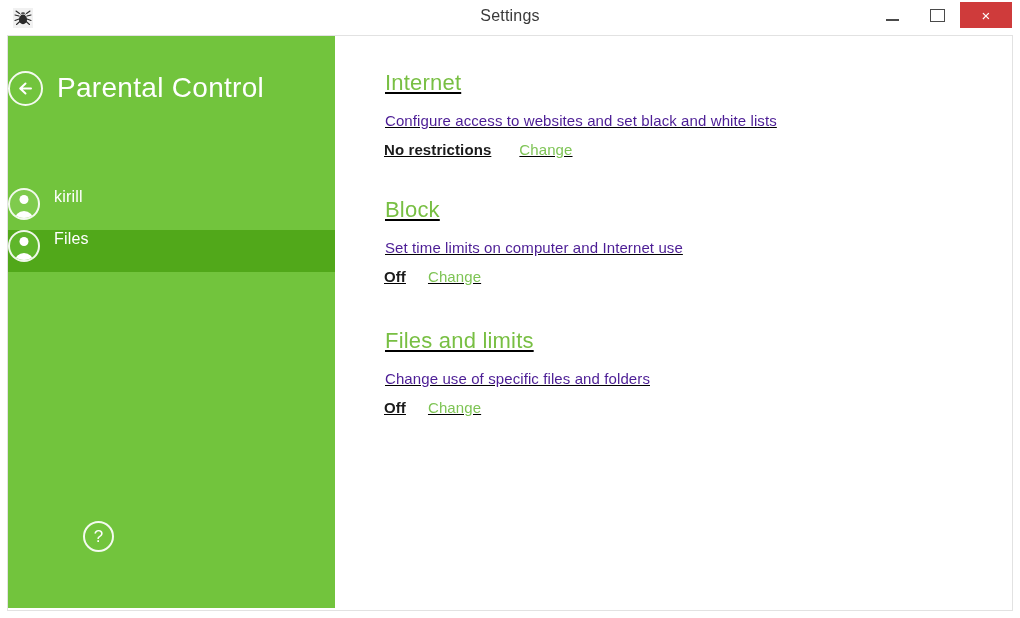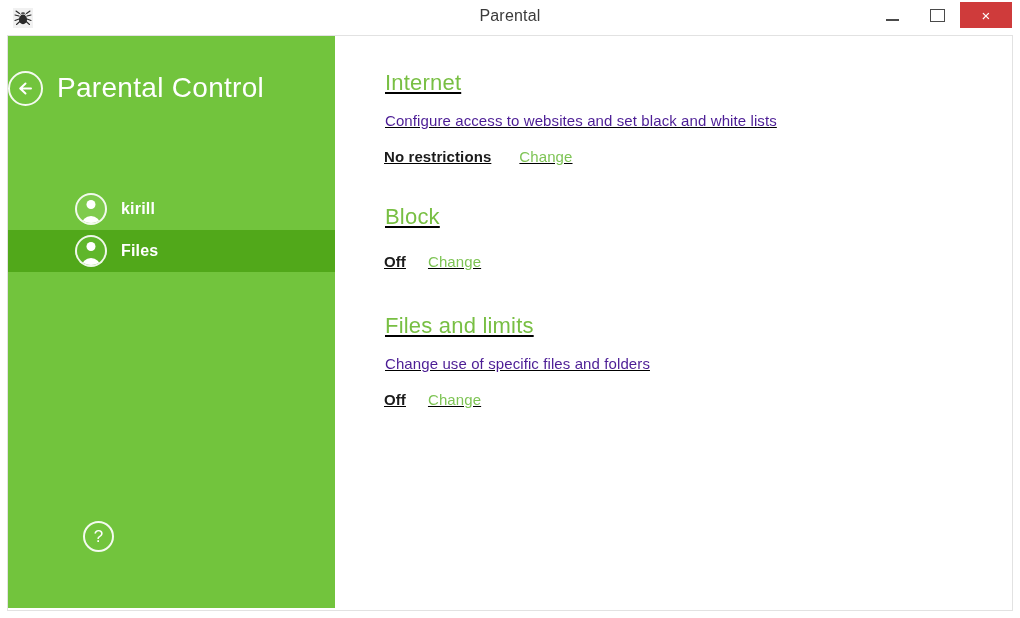--- a/index.html
+++ b/index.html
@@ -144,24 +144,22 @@
 
   .user-list {
     position: absolute;
     left: 0; top: 152px;
     width: 327px;
   }
   .user-row {
     position: relative;
     height: 42px;
     display: flex;
-    align-items: center;
-    padding-left: 67px;
-    box-sizing: border-box;
-    font-weight: bold;
+    align-items: flex-start;
+    box-sizing: border-box;
   }
   .user-row.selected {
     background: #51a81a;
   }
   .avatar {
     width: 32px; height: 32px;
     border-radius: 50%;
     border: 2px solid rgba(255,255,255,.9);
     background: #7fcb4d;
     box-sizing: border-box;
@@ -239,21 +237,20 @@
   }
   .section-status-row {
     display: flex;
     align-items: baseline;
   }
   .status-value {
     font-size: 15px;
     color: #1b1b1b;
     font-weight: bold;
     letter-spacing: .1px;
-    margin-top: 7px;
   }
   .change-link {
     font-size: 15px;
     color: #7ec455;
     margin-left: 26px;
     cursor: pointer;
     letter-spacing: .1px;
   }
   .sec-internet .change-link { margin-left: 28px; }
   .sec-time .change-link { margin-left: 22px; }
@@ -279,21 +276,21 @@
           <path d="M14 11 L18 12.5"></path>
             <path d="M13.2 13.5 L16.5 16.5"></path>
         </g>
         <ellipse cx="10" cy="11.6" rx="4.1" ry="4.6" fill="#2b2b2b"></ellipse>
         <circle cx="10" cy="6.6" r="2.4" fill="#2b2b2b"></circle>
         <circle cx="8.9" cy="6.2" r=".8" fill="#ffffff"></circle>
         <circle cx="11.1" cy="6.2" r=".8" fill="#ffffff"></circle>
       </svg>
     </div>
 
-    <div class="window-title">Parental</div>
+    <div class="window-title">Settings</div>
 
     <div class="wbtns">
       <div class="wbtn min">
         <span class="glyph"></span>
       </div>
       <div class="wbtn max">
         <span class="glyph"></span>
       </div>
       <div class="wbtn close">
         <span class="glyph">×</span>
@@ -346,20 +343,21 @@
       <div class="section-title">Internet</div>
       <div class="section-desc">Configure access to websites and set black and white lists</div>
       <div class="section-status-row">
         <span class="status-value">No restrictions</span>
         <span class="change-link">Change</span>
       </div>
     </div>
 
     <div class="section sec-time">
       <div class="section-title">Block</div>
+      <div class="section-desc">Set time limits on computer and Internet use</div>
       <div class="section-status-row">
         <span class="status-value">Off</span>
         <span class="change-link">Change</span>
       </div>
     </div>
 
     <div class="section sec-files">
       <div class="section-title">Files and limits</div>
       <div class="section-desc">Change use of specific files and folders</div>
       <div class="section-status-row">

